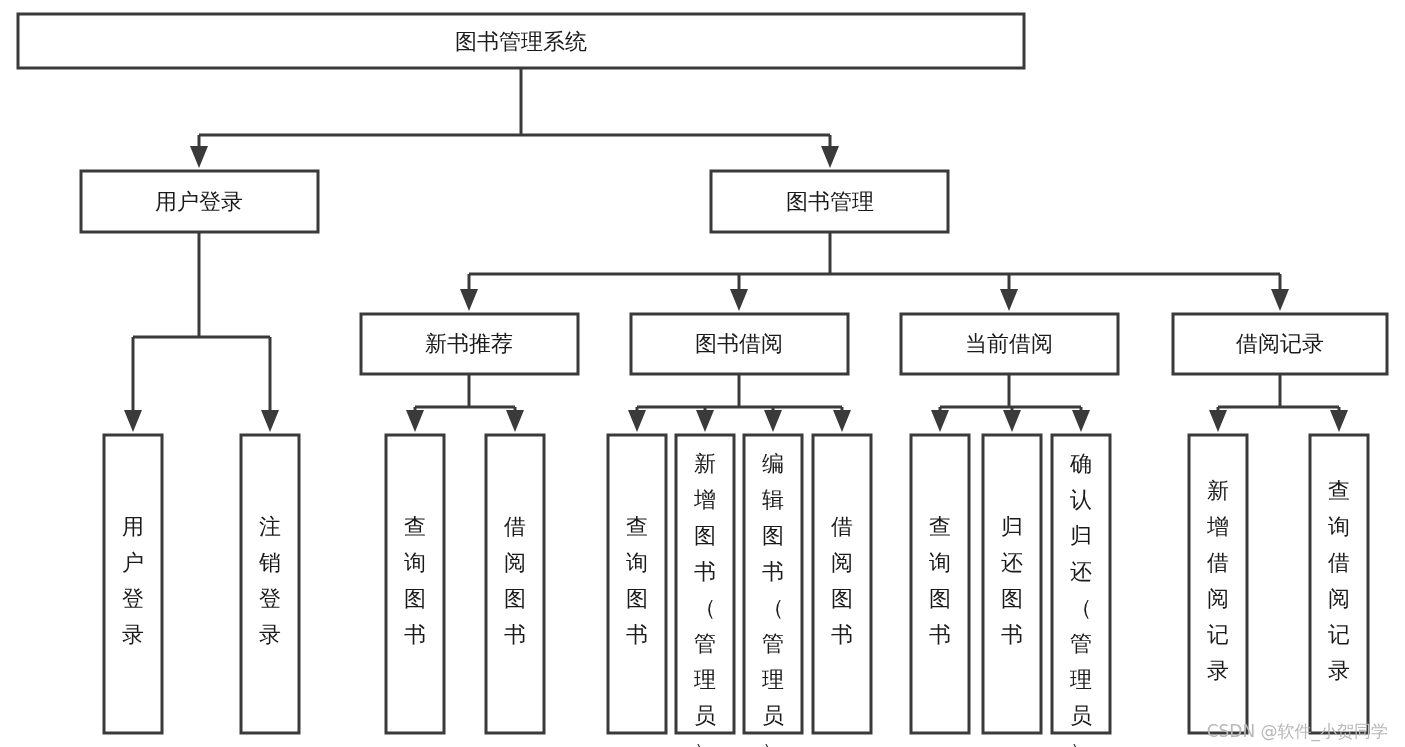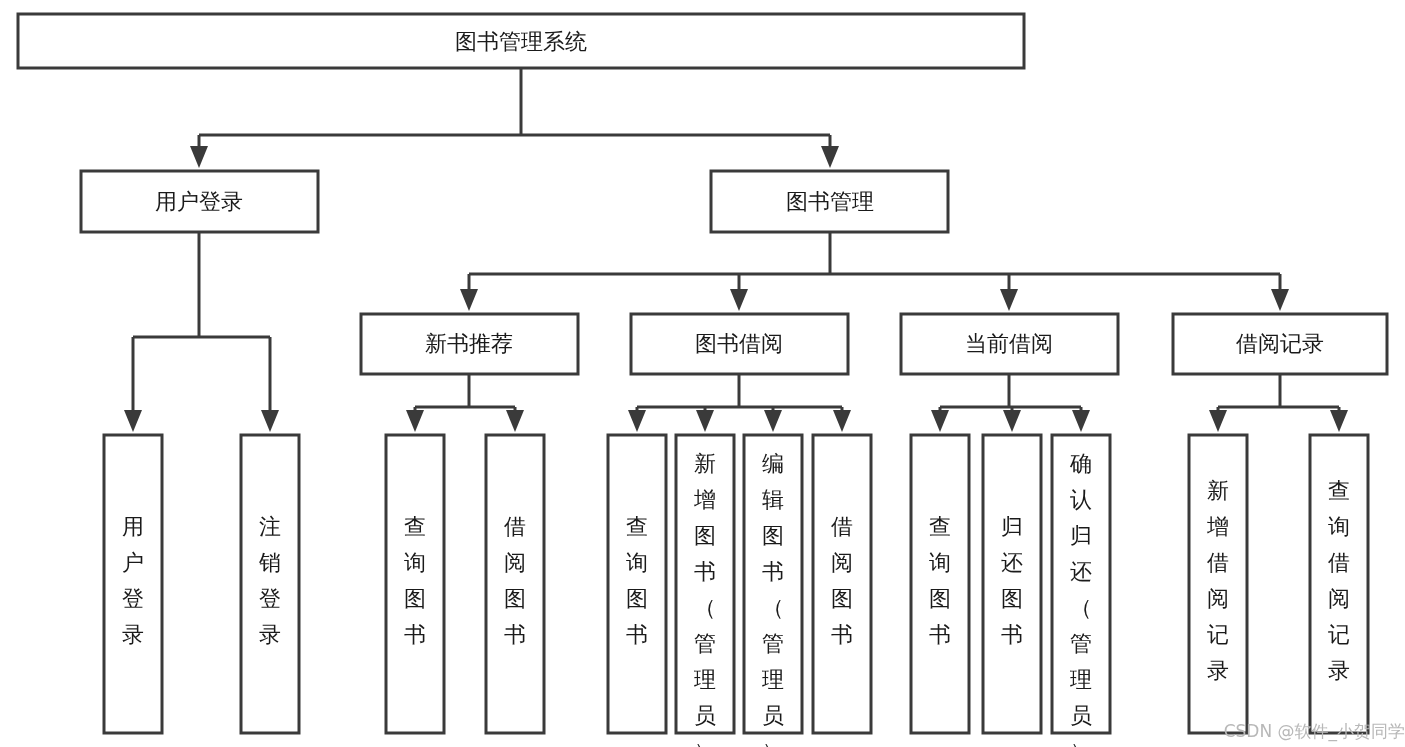--- a/index.html
+++ b/index.html
@@ -41,21 +41,21 @@
     dominant-baseline: middle;
   }
   .node-label-v {
     font-family: "DejaVu Sans", "Liberation Sans", sans-serif;
     font-size: 22px;
     fill: #1a1a1a;
     text-anchor: middle;
   }
   .watermark {
     position: absolute;
-    right: 0;
+    right: 17px;
     bottom: 4px;
     font-family: "DejaVu Sans", "Liberation Sans", sans-serif;
     font-size: 17px;
     color: #b8b8b8;
     white-space: nowrap;
     pointer-events: none;
   }
 </style>
 </head>
 <body>

